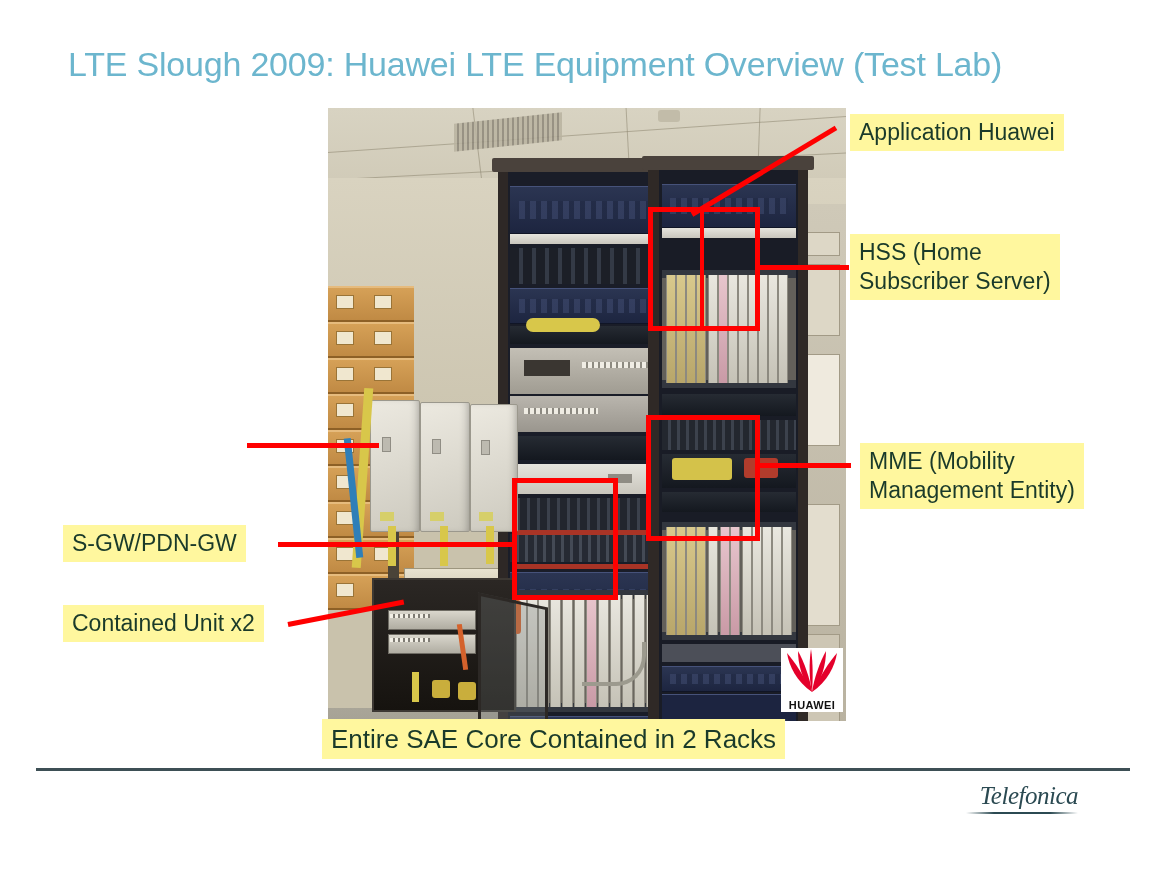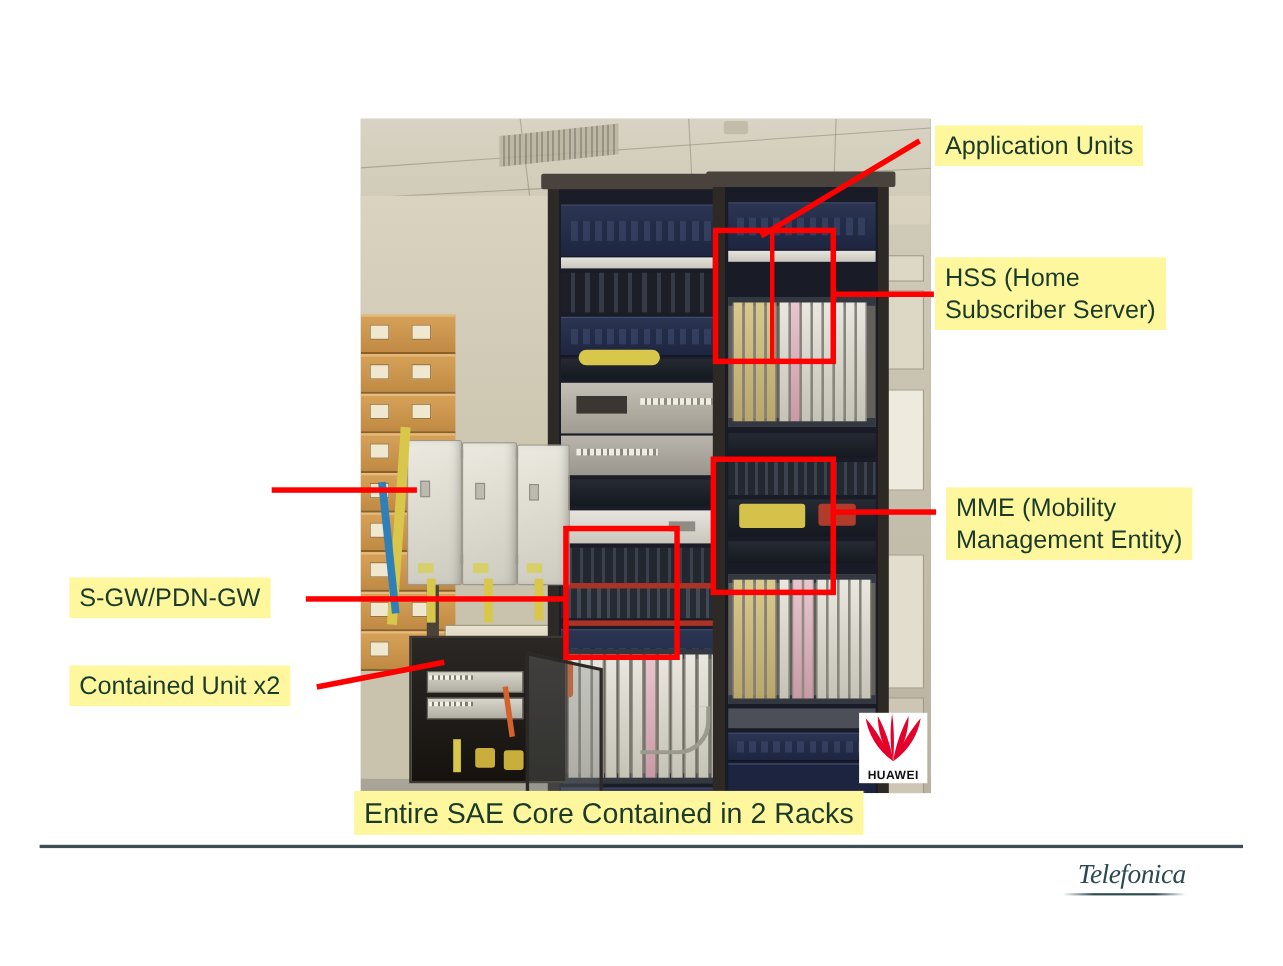--- a/index.html
+++ b/index.html
@@ -133,20 +133,21 @@
   .tf-underline{position:absolute;left:966px;top:812px;width:112px;height:2px;
      background:linear-gradient(90deg,rgba(43,74,82,0),#2B4A52 25%,#2B4A52 75%,rgba(43,74,82,0));}
   .via{position:absolute;left:503px;top:828px;font-size:19px;color:#222;
        font-family:"Liberation Sans","DejaVu Sans",sans-serif;}
 </style>
 </head>
 <body>
 
 <div class="slide">
 
+  <div class="title">LTE Slough 2009: Huawei LTE Equipment Overview (Test Lab)</div>
 
   <div class="photo">
 
     <div class="ph-layer ceiling">
       <div class="ceil-grid">
         <i style="left:0;top:26px;width:518px;height:1px;transform:skewY(-4deg)"></i>
         <i style="left:0;top:58px;width:518px;height:1px;transform:skewY(-3deg)"></i>
         <i style="left:150px;top:0;width:1px;height:92px;transform:skewX(7deg)"></i>
         <i style="left:300px;top:0;width:1px;height:92px;transform:skewX(3deg)"></i>
         <i style="left:430px;top:0;width:1px;height:92px;transform:skewX(-2deg)"></i>
@@ -383,21 +384,21 @@
   <div class="lead" style="left:757px;top:265px;width:92px;"></div>
 
   <div class="lead" style="left:757px;top:463px;width:94px;"></div>
 
   <div class="lead" style="left:247px;top:443px;width:132px;"></div>
 
   <div class="lead" style="left:278px;top:542px;width:238px;"></div>
 
   <div class="lead" style="left:288px;top:622px;width:118px;transform:rotate(-11deg)"></div>
 
-  <div class="lbl" style="left:850px;top:114px;">Application Units</div>
+  <div class="lbl" style="left:850px;top:114px;">Application Huawei</div>
 
   <div class="lbl" style="left:850px;top:234px;">HSS (Home
 Subscriber Server)</div>
 
   <div class="lbl" style="left:860px;top:443px;">MME (Mobility
 Management Entity)</div>
 
 
   <div class="lbl" style="left:63px;top:525px;">S-GW/PDN-GW</div>
 

